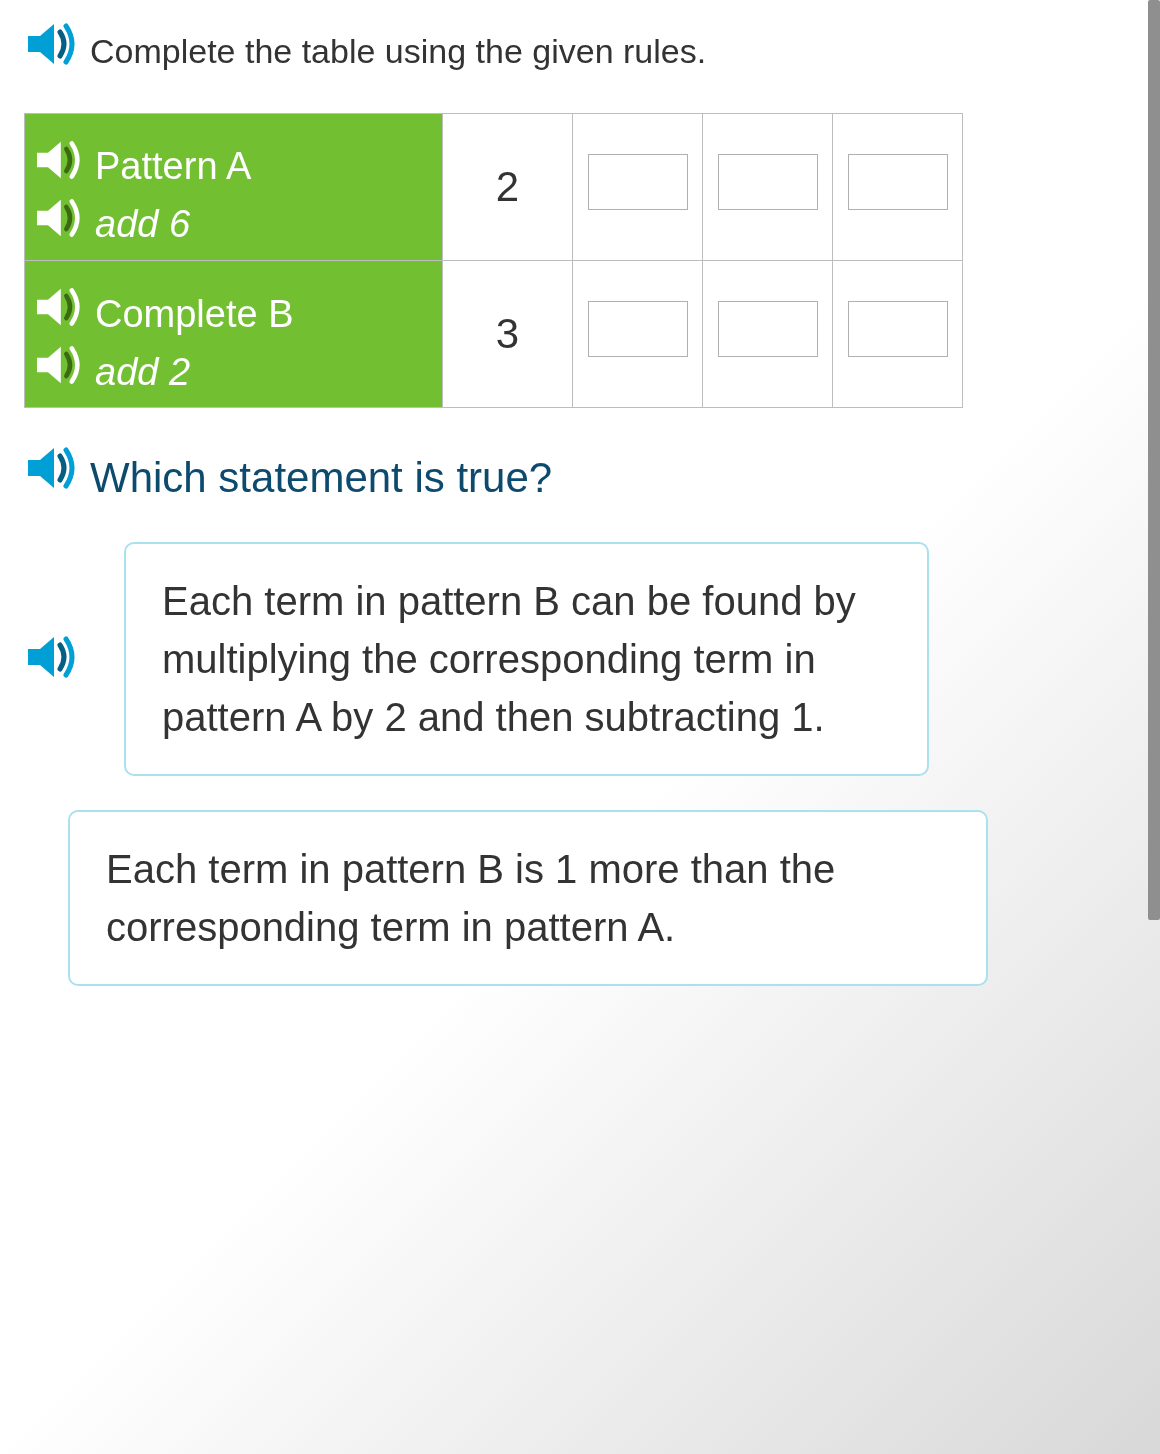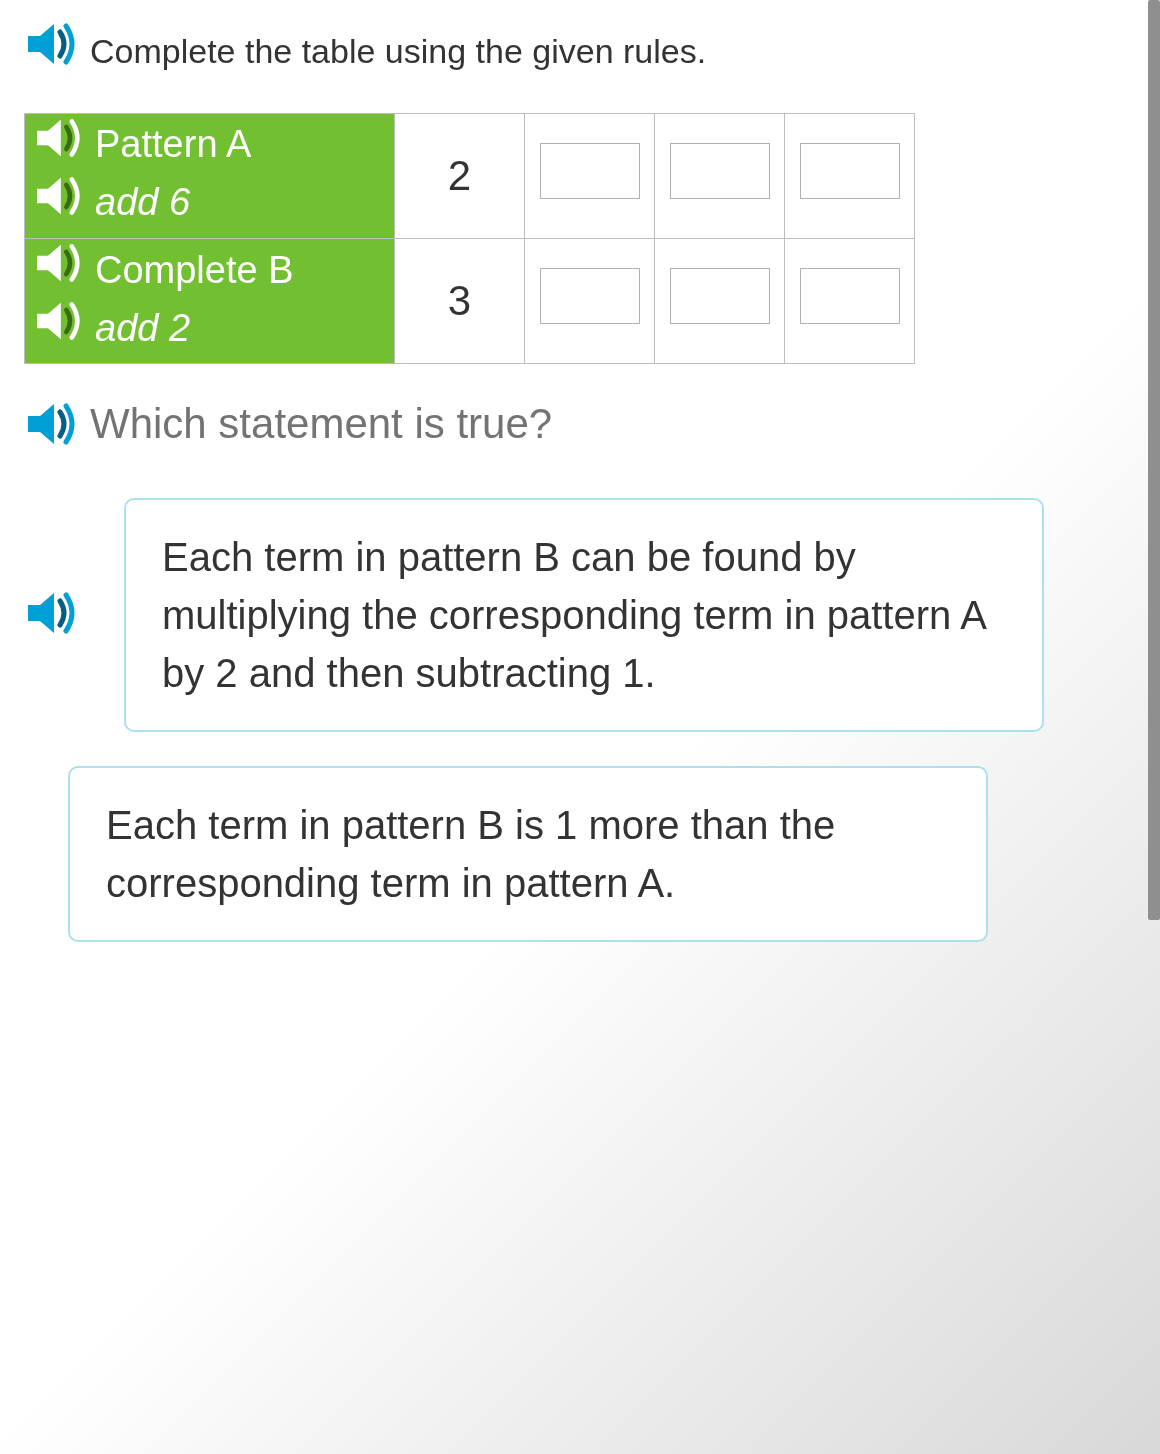--- a/index.html
+++ b/index.html
@@ -40,22 +40,22 @@
     margin-bottom: 36px;
   }
   table.pattern td {
     border: 1px solid #bdbdbd;
   }
   .hdr-cell {
     background: #72bf31;
     color: #fff;
     font-size: 38px;
     height: 125px;
-    width: 370px;
-    padding: 2px 8px 6px 8px;
+    width: 418px;
+    padding: 24px 8px 6px 8px;
     vertical-align: middle;
   }
   .hdr-line {
     display: flex;
     align-items: center;
     line-height: 1.4;
   }
   .hdr-rule { font-style: italic; }
   .val-cell {
     width: 130px;
@@ -68,33 +68,33 @@
   }
   .input-box {
     display: inline-block;
     width: 100px;
     height: 56px;
     border: 1px solid #b0b0b0;
     background: #fff;
   }
   .question-line {
     display: flex;
-    align-items: flex-start;
+    align-items: flex-end;
     font-size: 42px;
-    color: #737373;
+    color: #0c4a6e;
     margin-bottom: 40px;
   }
   .answer-row {
     display: flex;
     align-items: center;
     margin-bottom: 34px;
   }
   .answer-speaker { width: 100px; display:flex; justify-content:flex-start; }
   .answer-box {
-    width: 920px;
+    width: 805px;
     border: 2px solid #a9e1ef;
     border-radius: 10px;
     background: #fff;
     padding: 28px 36px;
     font-size: 40px;
     color: #333;
     line-height: 1.45;
   }
   .answer-box.narrower { width: 920px; margin-left: 44px; }
 </style>

